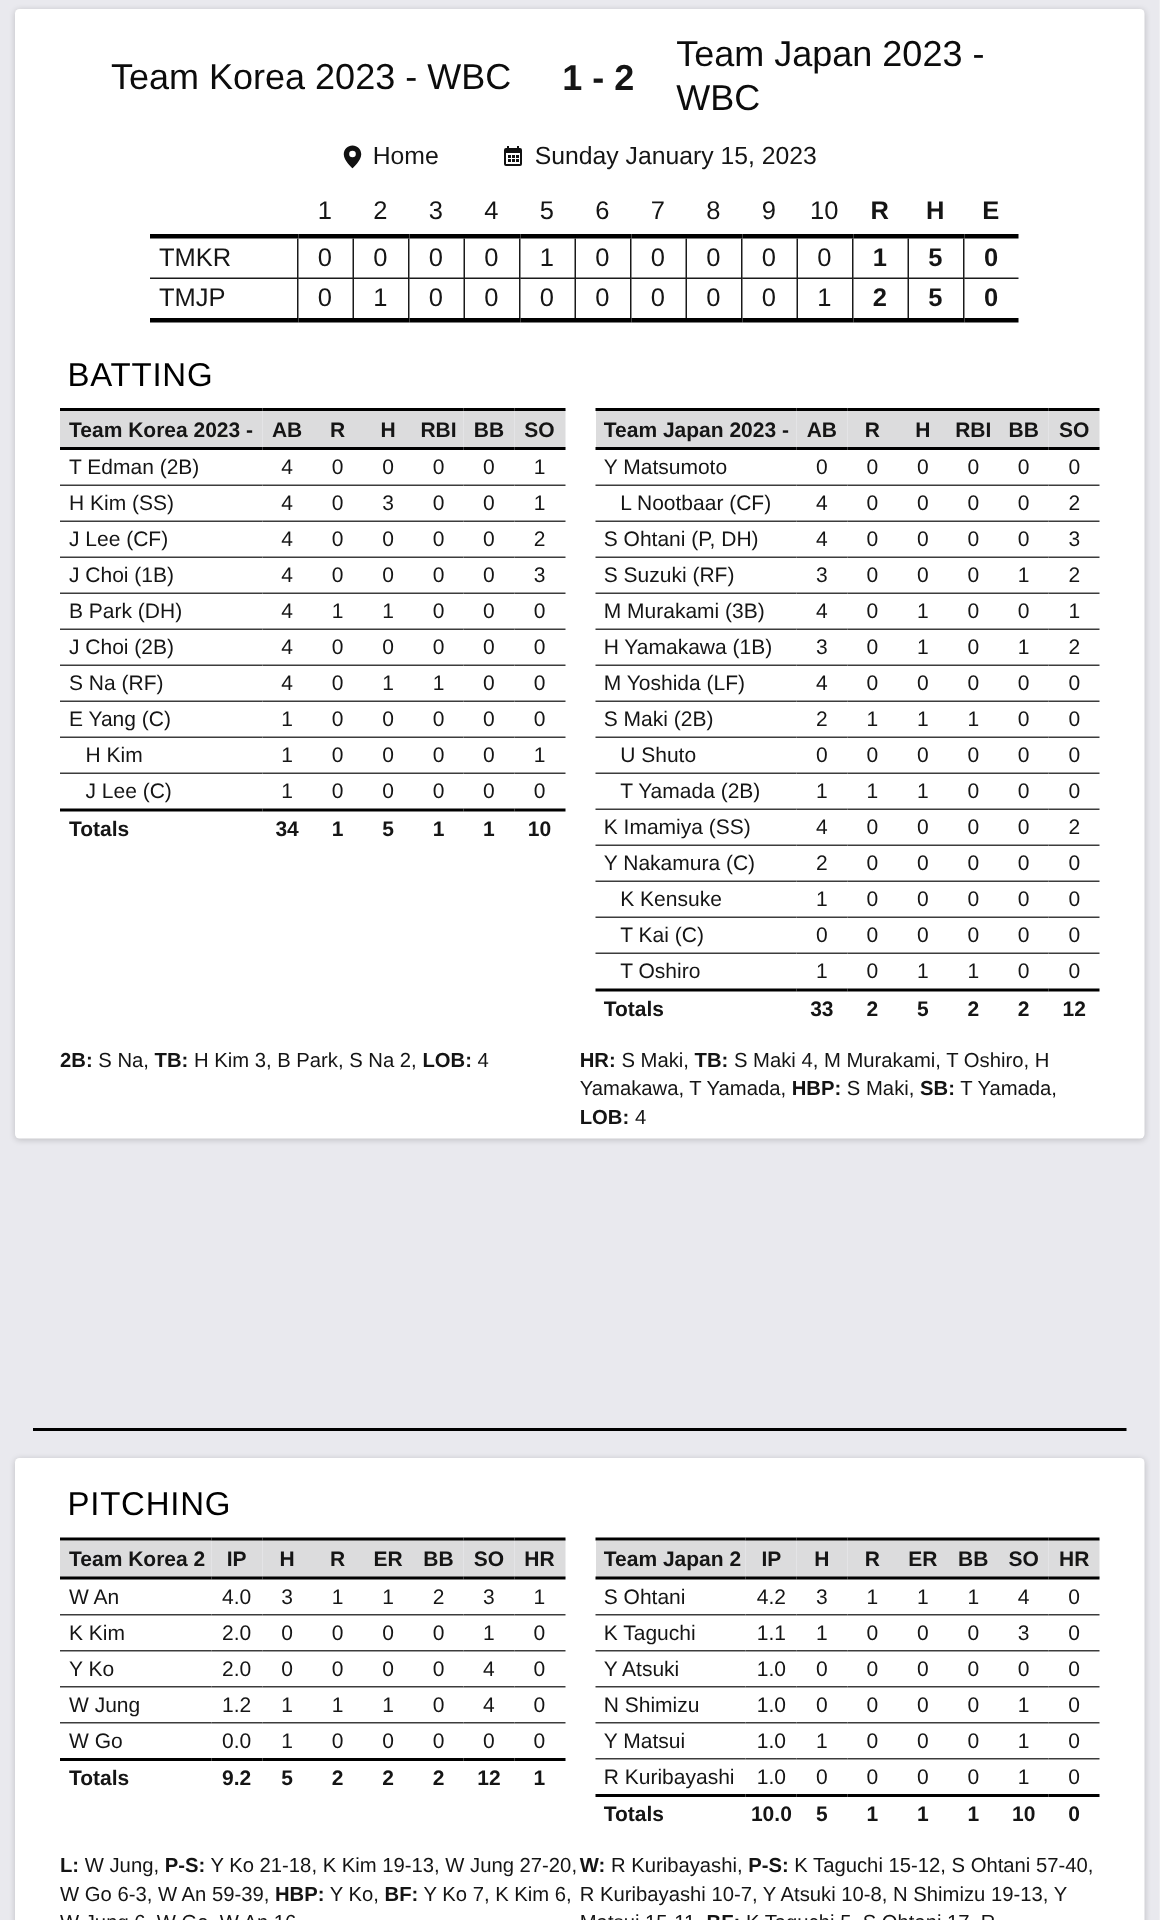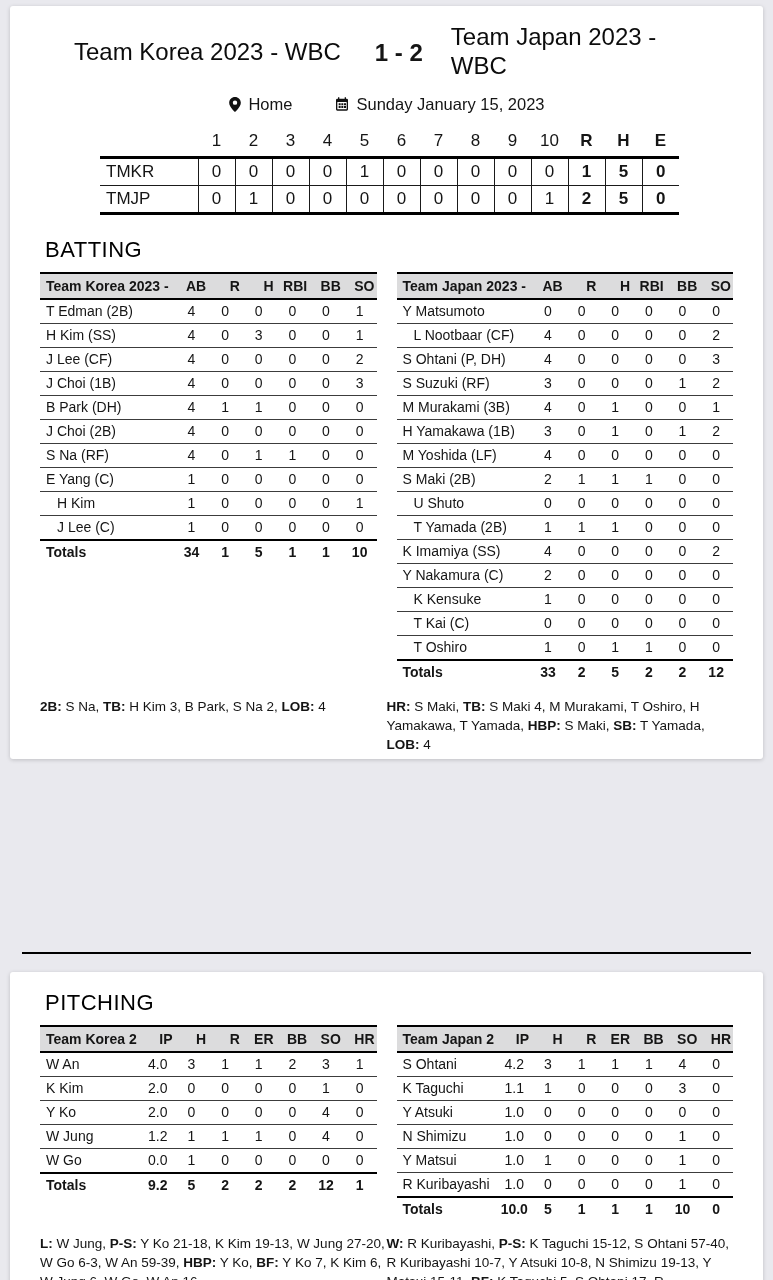--- a/index.html
+++ b/index.html
@@ -36,21 +36,21 @@
   .linescore td.rhe { font-weight:700; }
 
   
   .section-label { font-size:22px; letter-spacing:.5px; margin:22px 0 0 35px; color:#000000; }
   #page2 .section-label { margin-top:18px; }
   .tables-row { display:flex; gap:20px; padding:0 30px; margin-top:9px; align-items:flex-start; }
   .tables-row > div { flex:1 1 0; min-width:0; }
 
   table.stat { width:100%; border-collapse:collapse; font-size:14px; table-layout:fixed; }
   .stat th { background:#dcdcdd; font-weight:700; font-size:14px; padding:4px 2px 4px;
-    border-top:2.5px solid #000; border-bottom:2px solid #000; text-align:right; }
+    border-top:2.5px solid #000; border-bottom:2px solid #000; text-align:center; }
   .stat th.name { text-align:left; padding-left:6px; white-space:nowrap; overflow:hidden; }
   .stat col.namecol { width:40%; }
   .stat.pitch col.namecol { width:30%; }
   .stat td { border-bottom:1px solid #3c3c3c; padding:3px 2px 4px; text-align:center; }
   .stat td.name { text-align:left; padding-left:6px; white-space:nowrap; overflow:hidden; }
   .stat tr.indent td.name { padding-left:17px; }
   .stat tr.totals td { border-top:2.5px solid #000; border-bottom:none; font-weight:700; }
 
   .notes-row { display:flex; padding:0 30px; margin-top:13px; }
   .notes-row > div { flex:1 1 0; font-size:13.5px; line-height:1.42; color:#141414; }

